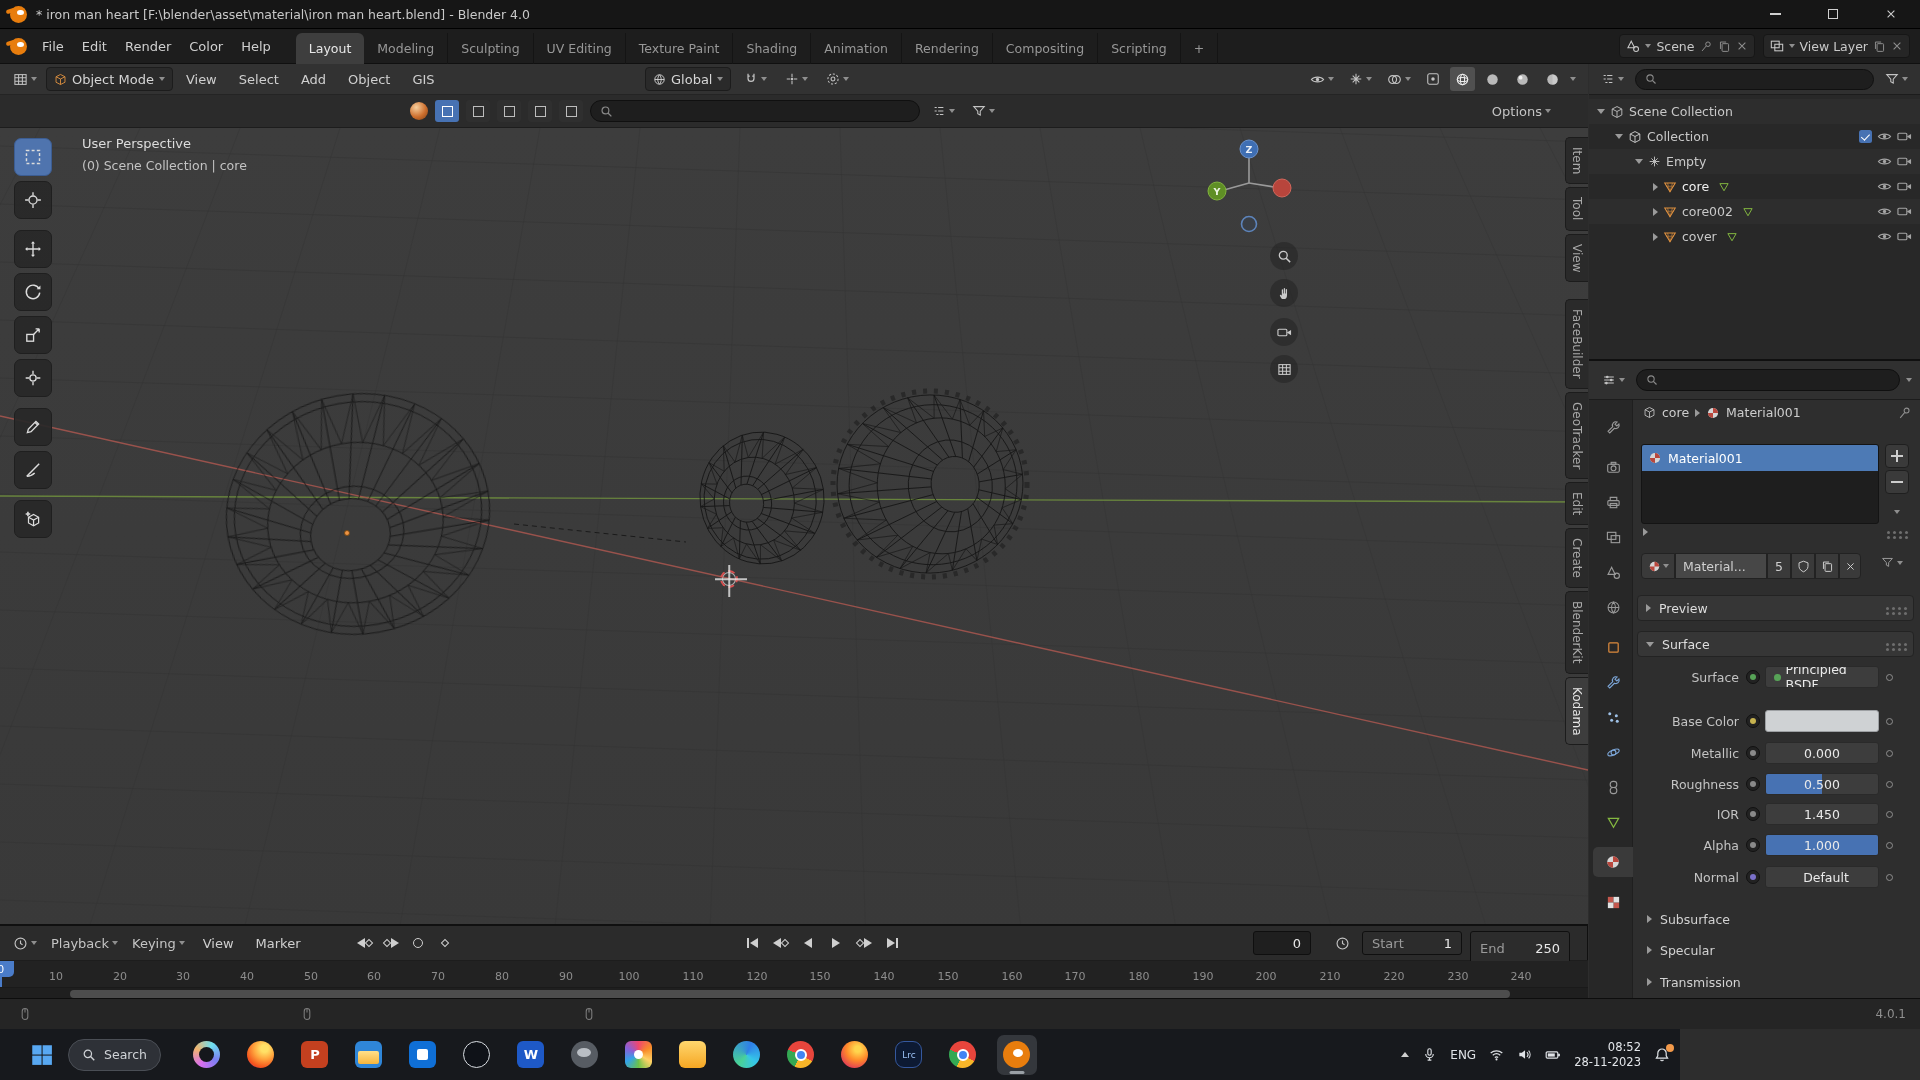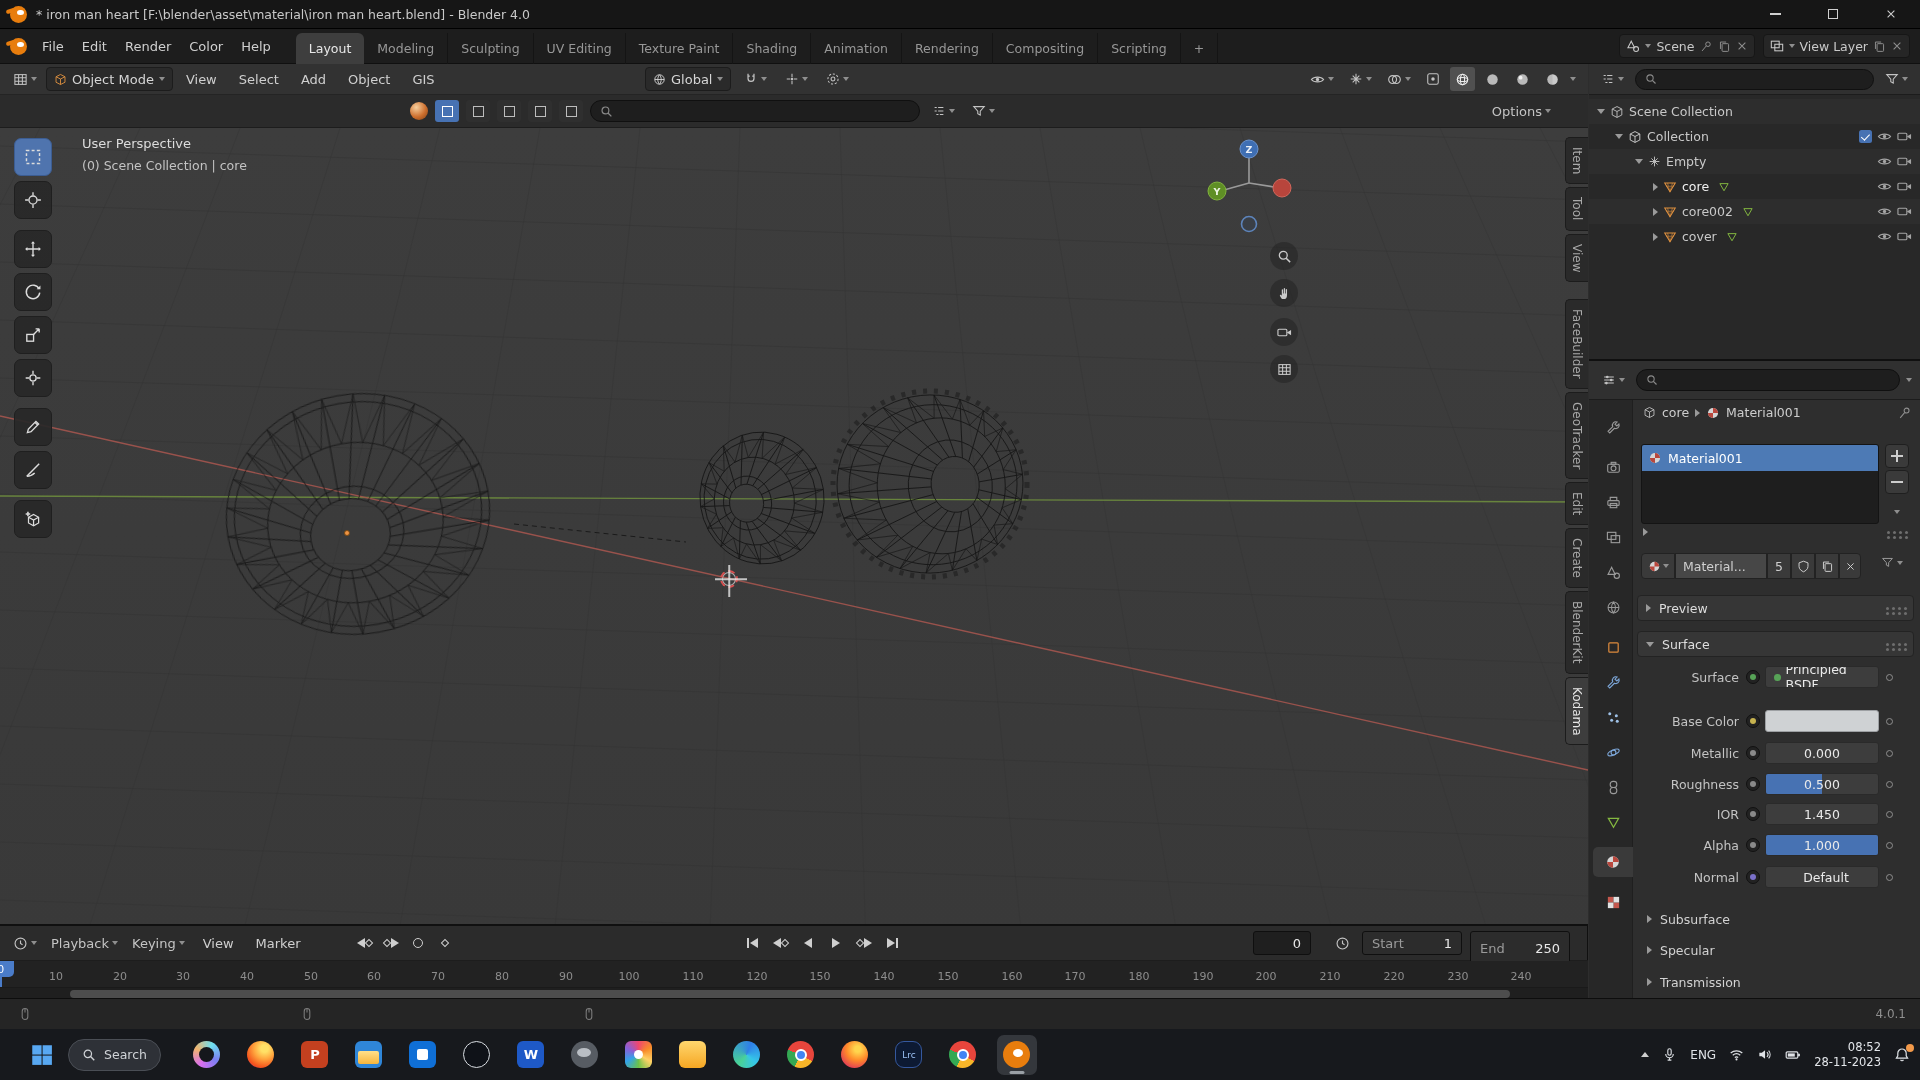--- a/index.html
+++ b/index.html
@@ -110,21 +110,21 @@
 .field{height:24px;background:#1f1f1f;border:1px solid #0f0f0f;border-radius:3px;display:flex;align-items:center;color:#e8e8e8}
 .ruler{position:absolute;left:0;top:35px;width:1588px;height:27px;background:#222;border-bottom:1px solid #1a1a1a;overflow:hidden}
 .tick{position:absolute;bottom:4px;transform:translateX(-50%);font-size:11px;color:#8d8d8d}
 .playhead{position:absolute;left:-12px;top:0;width:26px;height:16px;background:#4a7cc9;border-radius:0 0 5px 5px;color:#fff;font-size:10px;display:flex;align-items:center;justify-content:center}
 .phline{position:absolute;left:0;top:0;width:2px;height:39px;background:#4a7cc9}
 .tl-scroll{position:absolute;left:0;top:62px;width:1588px;height:12px;background:#1f1f1f}
 .thumb{position:absolute;left:70px;top:2px;width:1440px;height:8px;background:#4d4d4d;border-radius:4px}
 
 .statusbar{left:0;top:998px;width:1920px;height:31px;background:#252525;border-top:1px solid #0d0d0d;display:flex;align-items:center;color:#8f8f8f}
 
-.taskbar{left:0;top:1029px;width:1920px;height:51px;background:#17191d;display:flex;align-items:center}
+.taskbar{left:0;top:1029px;width:1680px;height:51px;background:#17191d;display:flex;align-items:center}
 .tsearch{height:32px;border-radius:16px;background:#2e3137;border:1px solid #4a4e55;display:flex;align-items:center;gap:8px;padding:0 13px;color:#cfd2d6;font-size:12.5px}
 .app{width:40px;height:40px;border-radius:7px;display:flex;align-items:center;justify-content:center;position:relative}
 .app.active{background:#34373c}
 .ind{position:absolute;bottom:1px;left:50%;transform:translateX(-50%);width:15px;height:3px;border-radius:2px;background:#9aa0a6}
 .g{width:27px;height:27px;border-radius:6px;position:relative;display:flex;align-items:center;justify-content:center;font-weight:bold;color:#fff;font-size:13px}
 .g-copilot{border-radius:50%;background:conic-gradient(from 30deg,#6ee0f0,#7a7ff2,#d96ef0,#f0b46e,#6ee0f0)}
 .g-copilot:after{content:"";position:absolute;inset:6px;border-radius:50%;background:#15171c}
 .g-firefox{border-radius:50%;background:radial-gradient(circle at 65% 28%,#ffe066 0 14%,#ffa63e 40%,#f3541c 72%,#c81f88 100%)}
 .g-ppt{background:#c4401f;border-radius:6px}
 .g-expl{background:#2f86d8;border-radius:6px}

